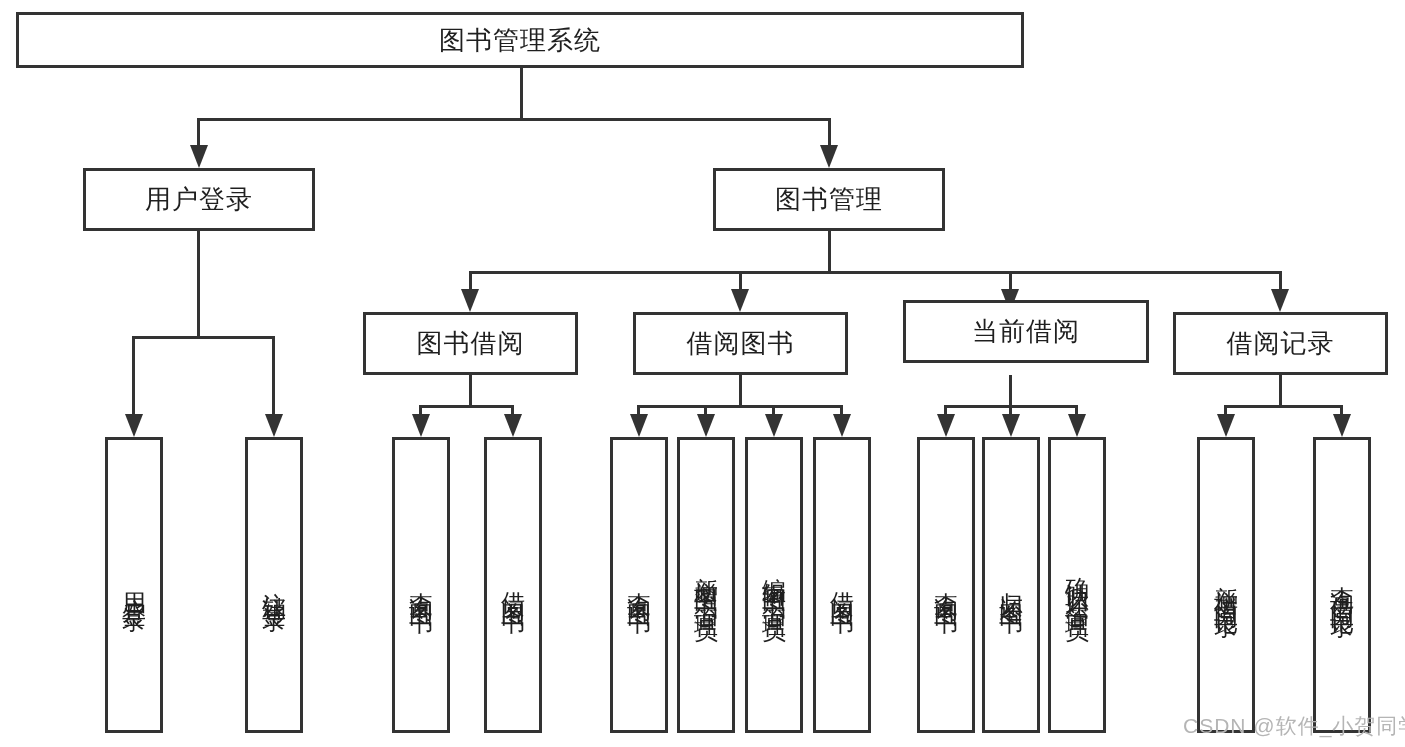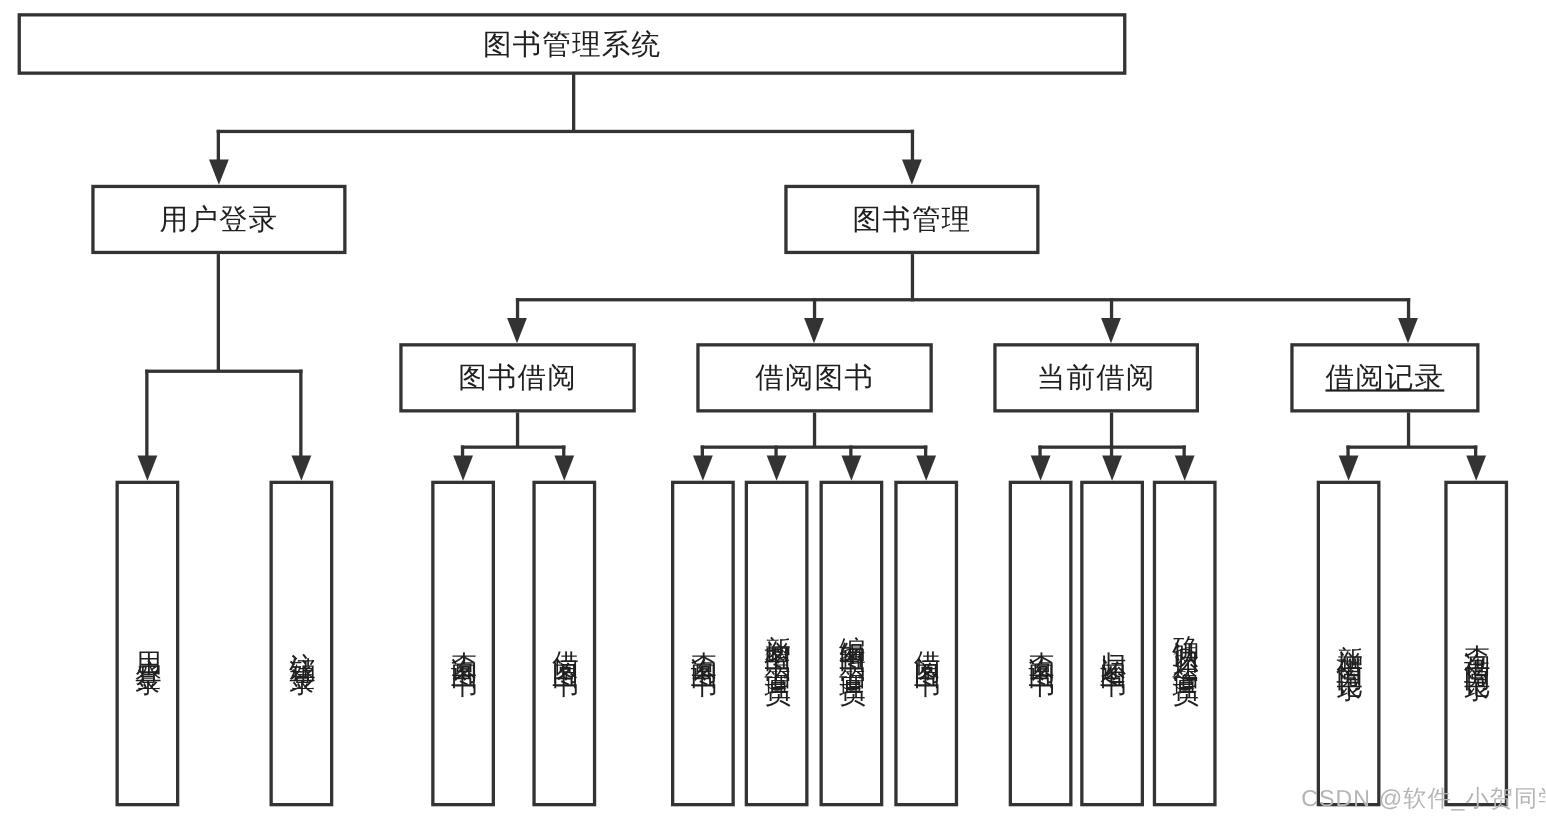--- a/index.html
+++ b/index.html
@@ -70,24 +70,24 @@
   <div class="arrow" style="left:731px;top:289px;"></div>
   <div class="arrow" style="left:1001px;top:289px;"></div>
   <div class="arrow" style="left:1271px;top:289px;"></div>
 
   <div class="box hbox" style="left:363px;top:312px;width:215px;height:63px;">
     <span>图书借阅</span>
   </div>
   <div class="box hbox" style="left:633px;top:312px;width:215px;height:63px;">
     <span>借阅图书</span>
   </div>
-  <div class="box hbox" style="left:903px;top:312px;width:187px;height:63px;">
+  <div class="box hbox" style="left:903px;top:300px;width:246px;height:63px;">
     <span>当前借阅</span>
   </div>
-  <div class="box hbox" style="left:1173px;top:312px;width:172px;height:63px;text-decoration:underline;">
+  <div class="box hbox" style="left:1173px;top:312px;width:215px;height:63px;">
     <span>借阅记录</span>
   </div>
 
   <div class="vline" style="left:469px;top:375px;height:32px;"></div>
   <div class="hline" style="left:419px;top:405px;width:95px;"></div>
   <div class="vline" style="left:419px;top:405px;height:11px;"></div>
   <div class="vline" style="left:511px;top:405px;height:11px;"></div>
   <div class="arrow" style="left:412px;top:414px;"></div>
   <div class="arrow" style="left:504px;top:414px;"></div>
 

